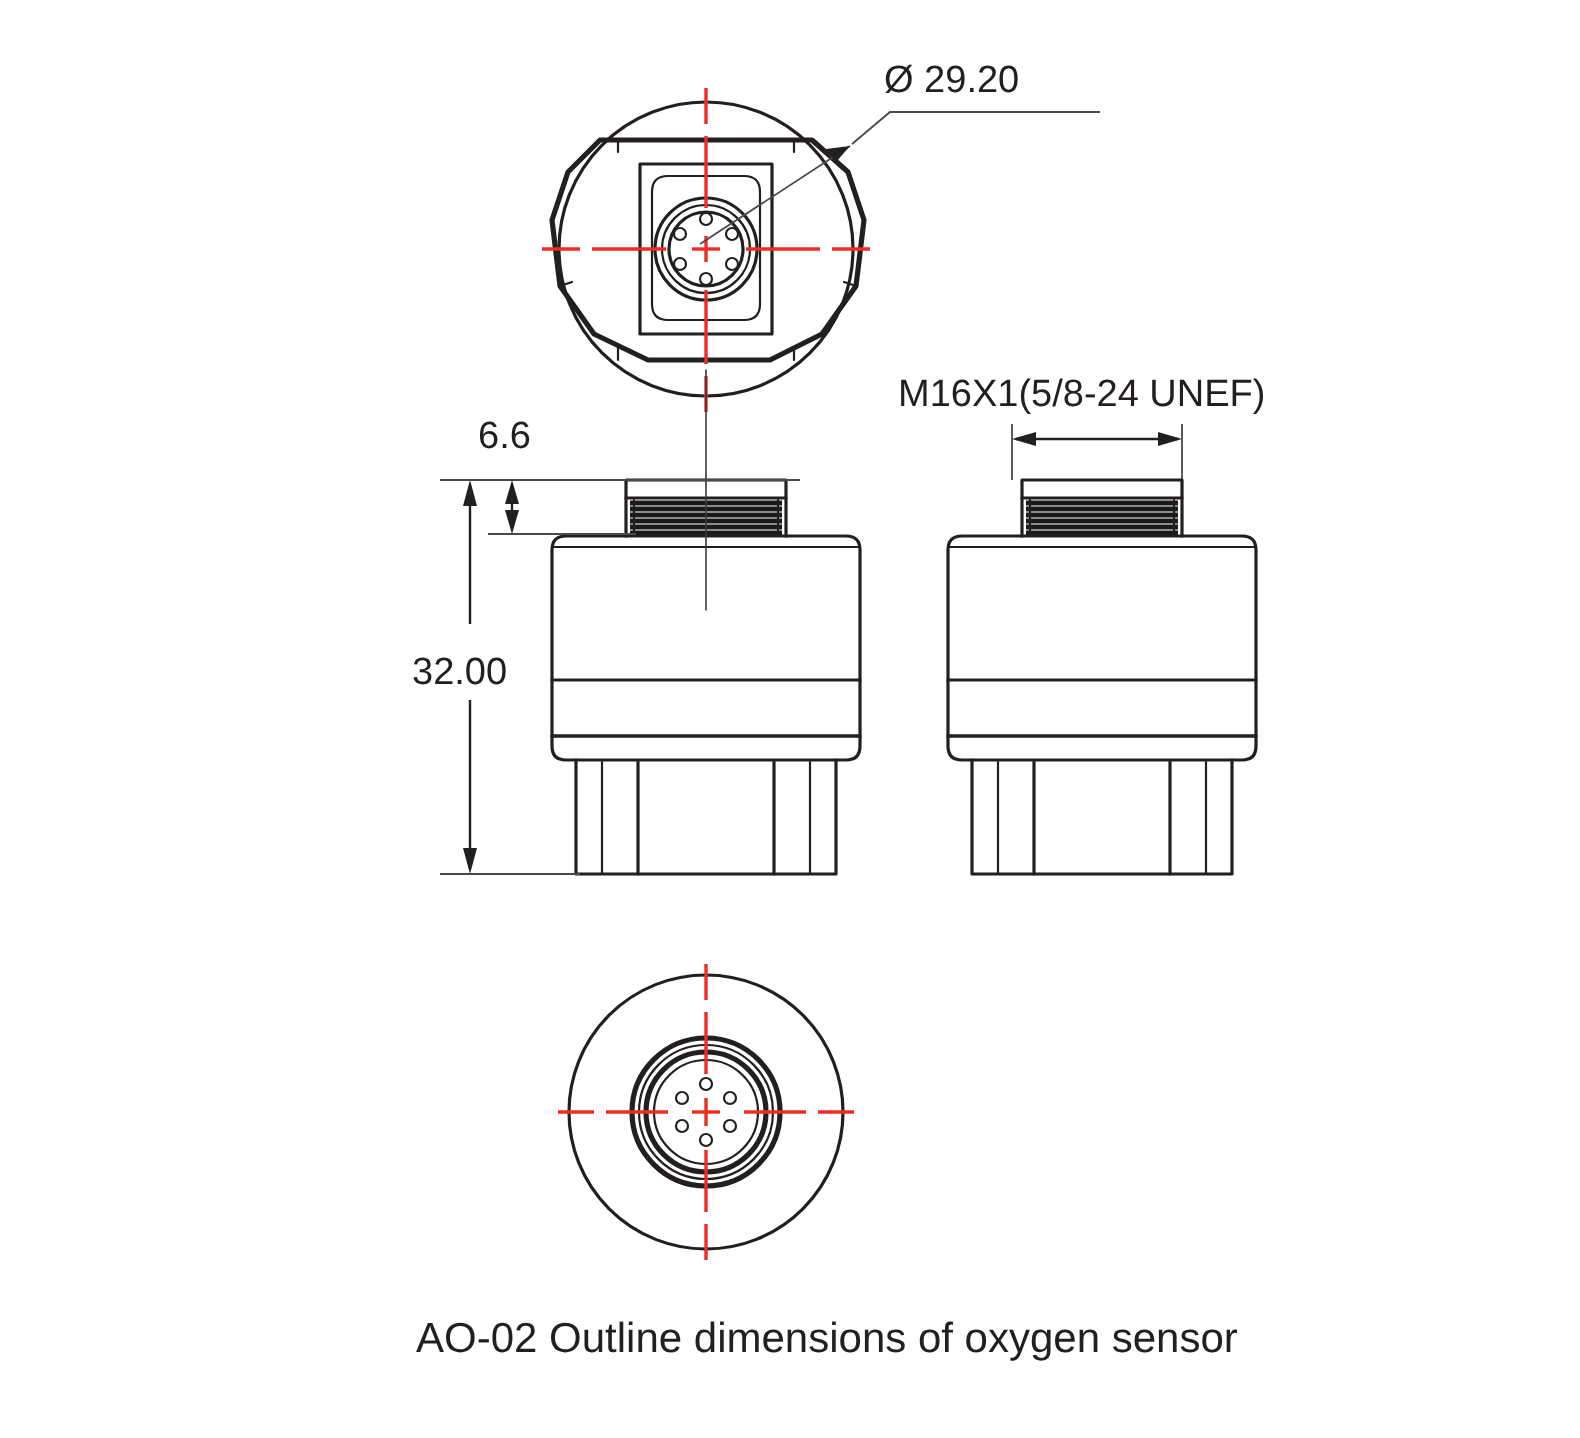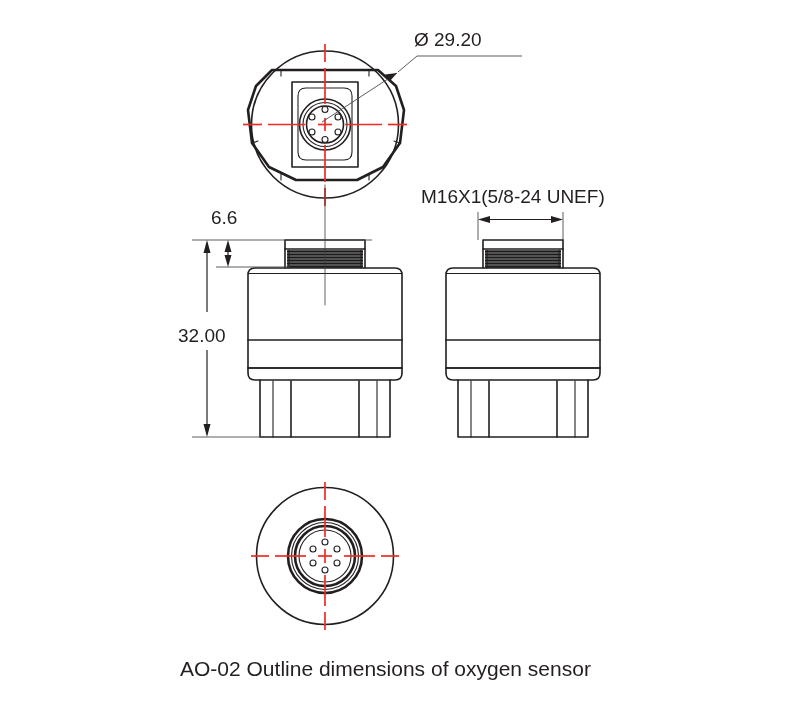--- a/index.html
+++ b/index.html
@@ -11,20 +11,21 @@
     width: 790px;
     height: 719px;
     font-family: "Liberation Sans", sans-serif;
     color: #231f20;
     overflow: hidden;
   }
   #drawing-root {
     position: relative;
     width: 722px;
     height: 719px;
+    padding-left: 28px;
   }
   svg#tech-drawing {
     display: block;
     width: 790px;
     height: 719px;
   }
   .ln {
     fill: none;
     stroke: #231f20;
     stroke-width: 1.6;

